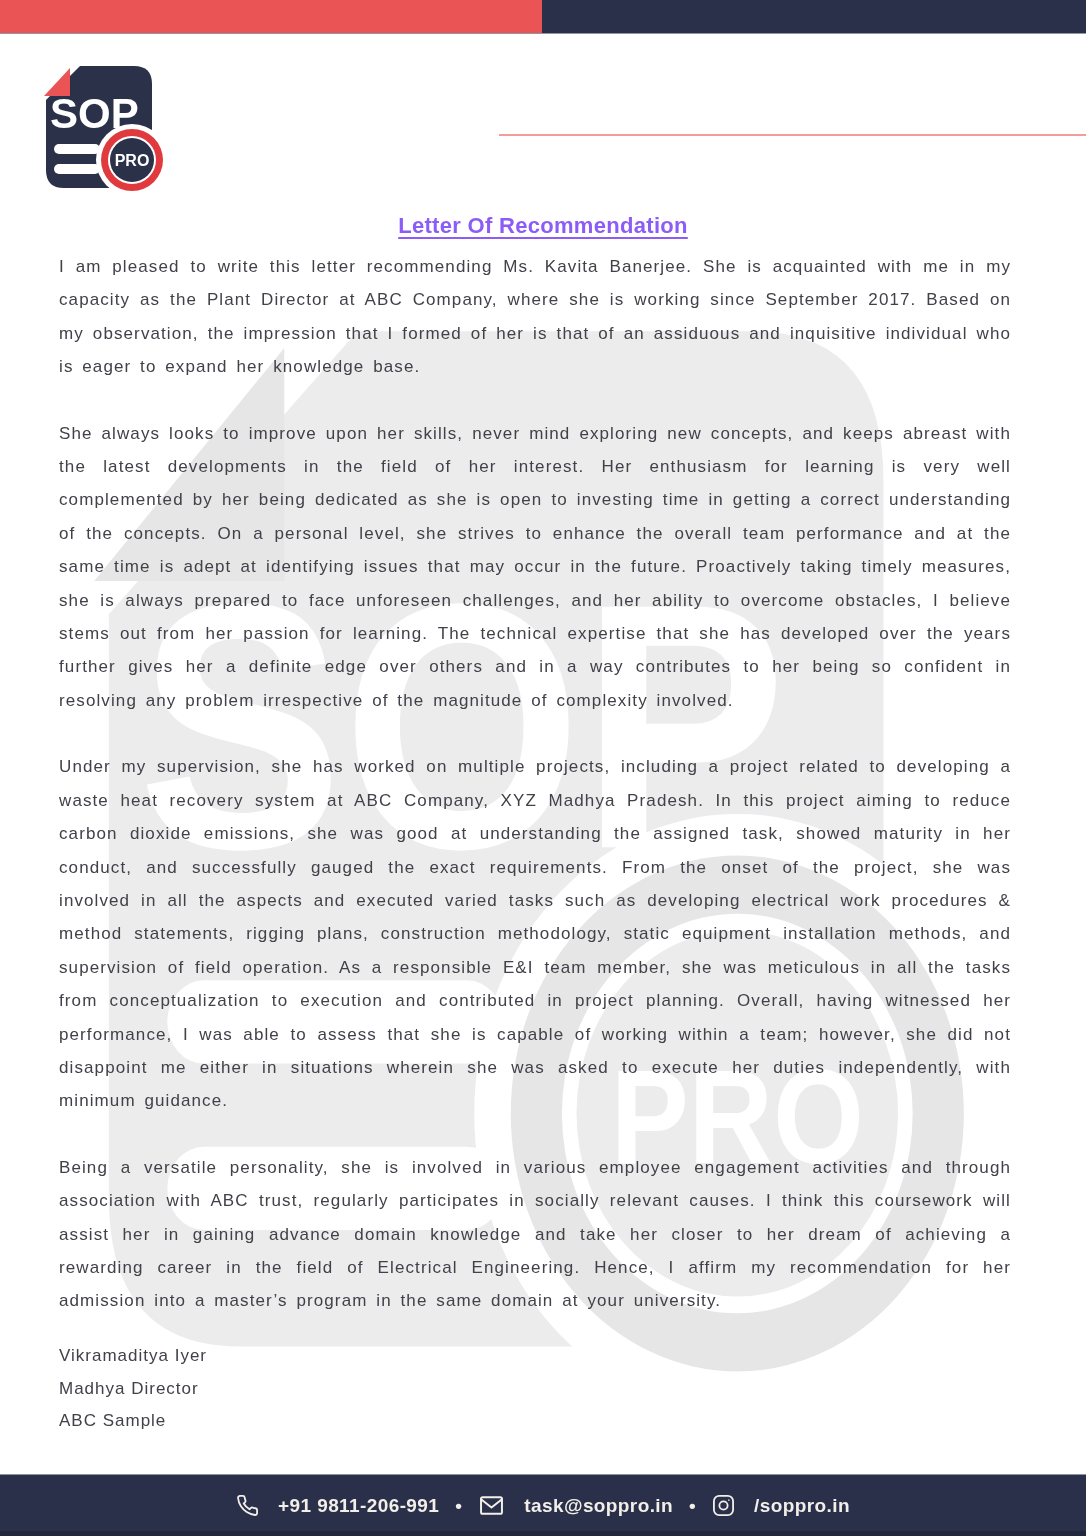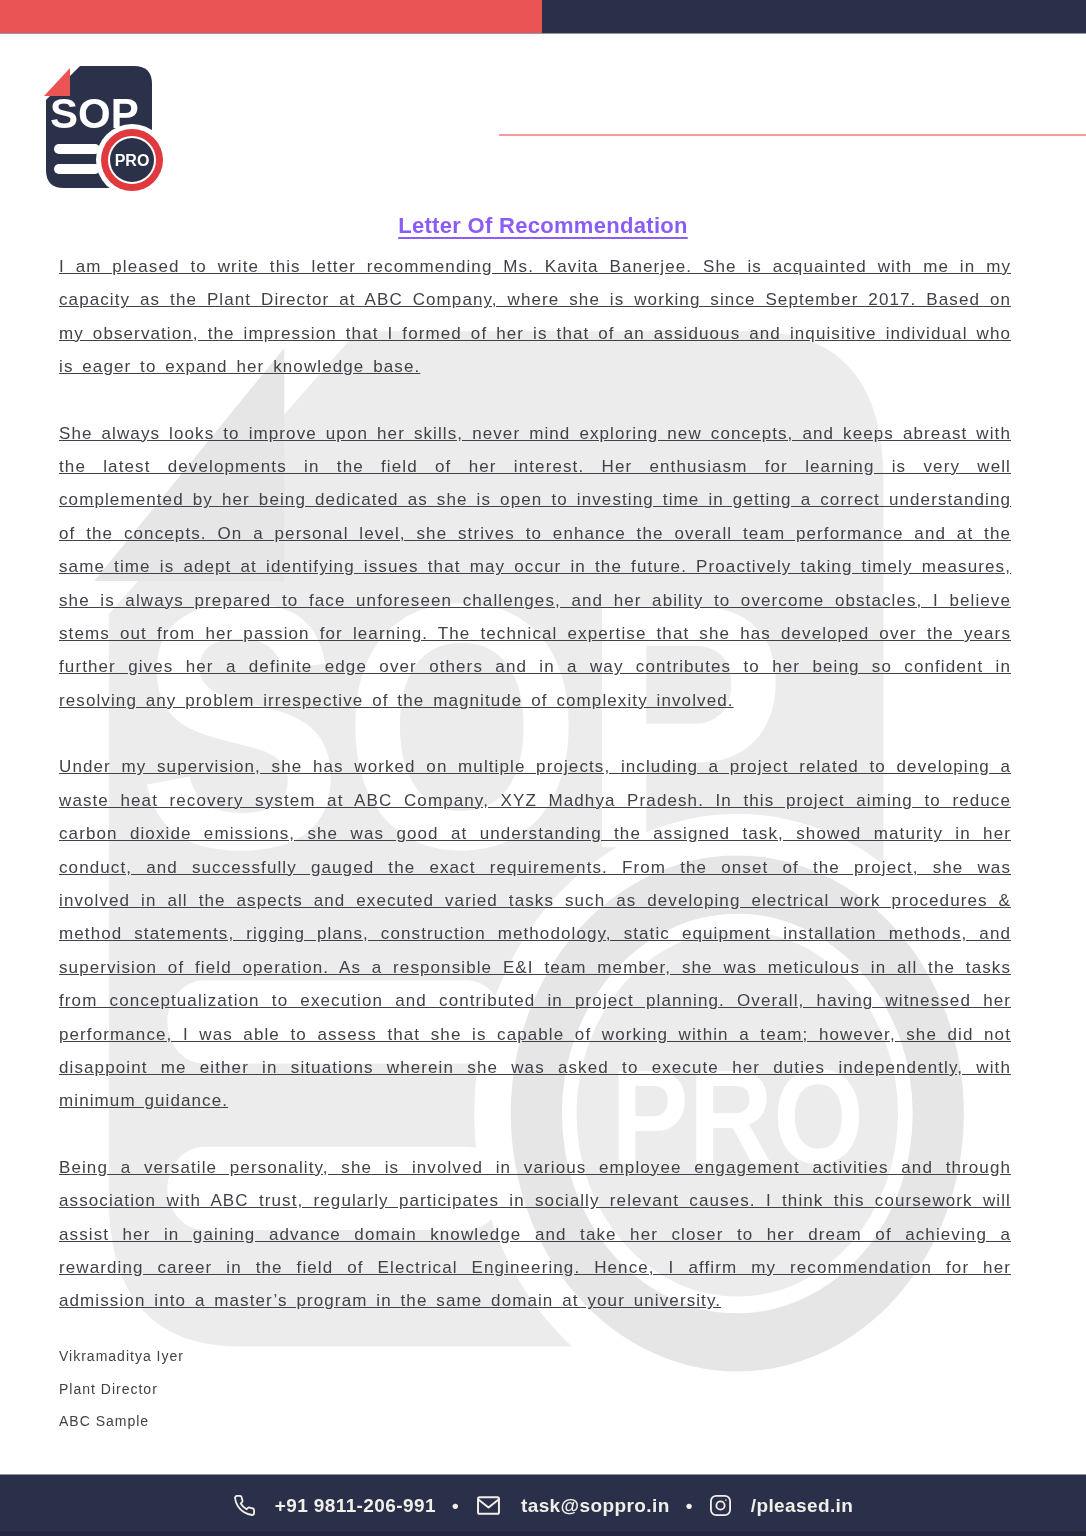--- a/index.html
+++ b/index.html
@@ -65,26 +65,26 @@
   }
 
   
   .body-text {
     position: absolute; left: 59px; right: 59px; top: 250px;
     color: #414149;
     font-size: 17px; line-height: 33.4px;
     text-align: justify;
     letter-spacing: 1.1px; word-spacing: 3px;
   }
-  .body-text p { margin: 0 16px 33px 0; text-decoration: underline; }
+  .body-text p { margin: 0 16px 33px 0; }
 
   
   .signature {
     position: absolute; left: 59px; top: 1340px;
-    color: #414149; font-size: 14px; line-height: 32.5px;
+    color: #414149; font-size: 17px; line-height: 32.5px;
     letter-spacing: 1px;
   }
 
   
   .footer {
     position: absolute; left: 0; right: 0; bottom: 0; height: 62px;
     background: #2A2F4A;
     border-top: 1px solid #8d93a0;
     display: flex; align-items: center; justify-content: center;
     gap: 16px;
@@ -144,21 +144,21 @@
 
   <div class="body-text">
     <p>I am pleased to write this letter recommending Ms. Kavita Banerjee. She is acquainted with me in my capacity as the Plant Director at ABC Company, where she is working since September 2017. Based on my observation, the impression that I formed of her is that of an assiduous and inquisitive individual who is eager to expand her knowledge base.</p>
     <p>She always looks to improve upon her skills, never mind exploring new concepts, and keeps abreast with the latest developments in the field of her interest. Her enthusiasm for learning is very well complemented by her being dedicated as she is open to investing time in getting a correct understanding of the concepts. On a personal level, she strives to enhance the overall team performance and at the same time is adept at identifying issues that may occur in the future. Proactively taking timely measures, she is always prepared to face unforeseen challenges, and her ability to overcome obstacles, I believe stems out from her passion for learning. The technical expertise that she has developed over the years further gives her a definite edge over others and in a way contributes to her being so confident in resolving any problem irrespective of the magnitude of complexity involved.</p>
     <p>Under my supervision, she has worked on multiple projects, including a project related to developing a waste heat recovery system at ABC Company, XYZ Madhya Pradesh. In this project aiming to reduce carbon dioxide emissions, she was good at understanding the assigned task, showed maturity in her conduct, and successfully gauged the exact requirements. From the onset of the project, she was involved in all the aspects and executed varied tasks such as developing electrical work procedures &amp; method statements, rigging plans, construction methodology, static equipment installation methods, and supervision of field operation. As a responsible E&amp;I team member, she was meticulous in all the tasks from conceptualization to execution and contributed in project planning. Overall, having witnessed her performance, I was able to assess that she is capable of working within a team; however, she did not disappoint me either in situations wherein she was asked to execute her duties independently, with minimum guidance.</p>
     <p>Being a versatile personality, she is involved in various employee engagement activities and through association with ABC trust, regularly participates in socially relevant causes. I think this coursework will assist her in gaining advance domain knowledge and take her closer to her dream of achieving a rewarding career in the field of Electrical Engineering. Hence, I affirm my recommendation for her admission into a master’s program in the same domain at your university.</p>
   </div>
 
   <div class="signature">
     <div>Vikramaditya Iyer</div>
-    <div>Plant Director</div>
+    <div>Madhya Director</div>
     <div>ABC Sample</div>
   </div>
 
   <div class="footer">
 
     <div class="footer-item">
       <span class="footer-icon">
         <svg width="23" height="23" viewBox="0 0 24 24" fill="none" stroke="#F2EFE9" stroke-width="1.9" stroke-linecap="round" stroke-linejoin="round">
           <path d="M22 16.92v3a2 2 0 0 1-2.18 2 19.79 19.79 0 0 1-8.63-3.07 19.5 19.5 0 0 1-6-6 19.79 19.79 0 0 1-3.07-8.67A2 2 0 0 1 4.11 2h3a2 2 0 0 1 2 1.72 12.84 12.84 0 0 0 .7 2.81 2 2 0 0 1-.45 2.11L8.09 9.91a16 16 0 0 0 6 6l1.27-1.27a2 2 0 0 1 2.11-.45 12.84 12.84 0 0 0 2.81.7A2 2 0 0 1 22 16.92z"></path>
         </svg>
@@ -181,17 +181,17 @@
     <span class="footer-dot">•</span>
 
     <div class="footer-item">
       <span class="footer-icon">
         <svg width="23" height="23" viewBox="0 0 24 24" fill="none" stroke="#F2EFE9" stroke-width="1.9" stroke-linecap="round" stroke-linejoin="round">
           <rect x="2" y="2" width="20" height="20" rx="5.5"></rect>
           <circle cx="12" cy="12" r="4.3"></circle>
           <circle cx="17.6" cy="6.4" r="0.8" fill="#F2EFE9" stroke="none"></circle>
         </svg>
       </span>
-      <span>/pleased.in</span>
+      <span>/soppro.in</span>
     </div>
 
   </div>
 </div>
 
 </body></html>

